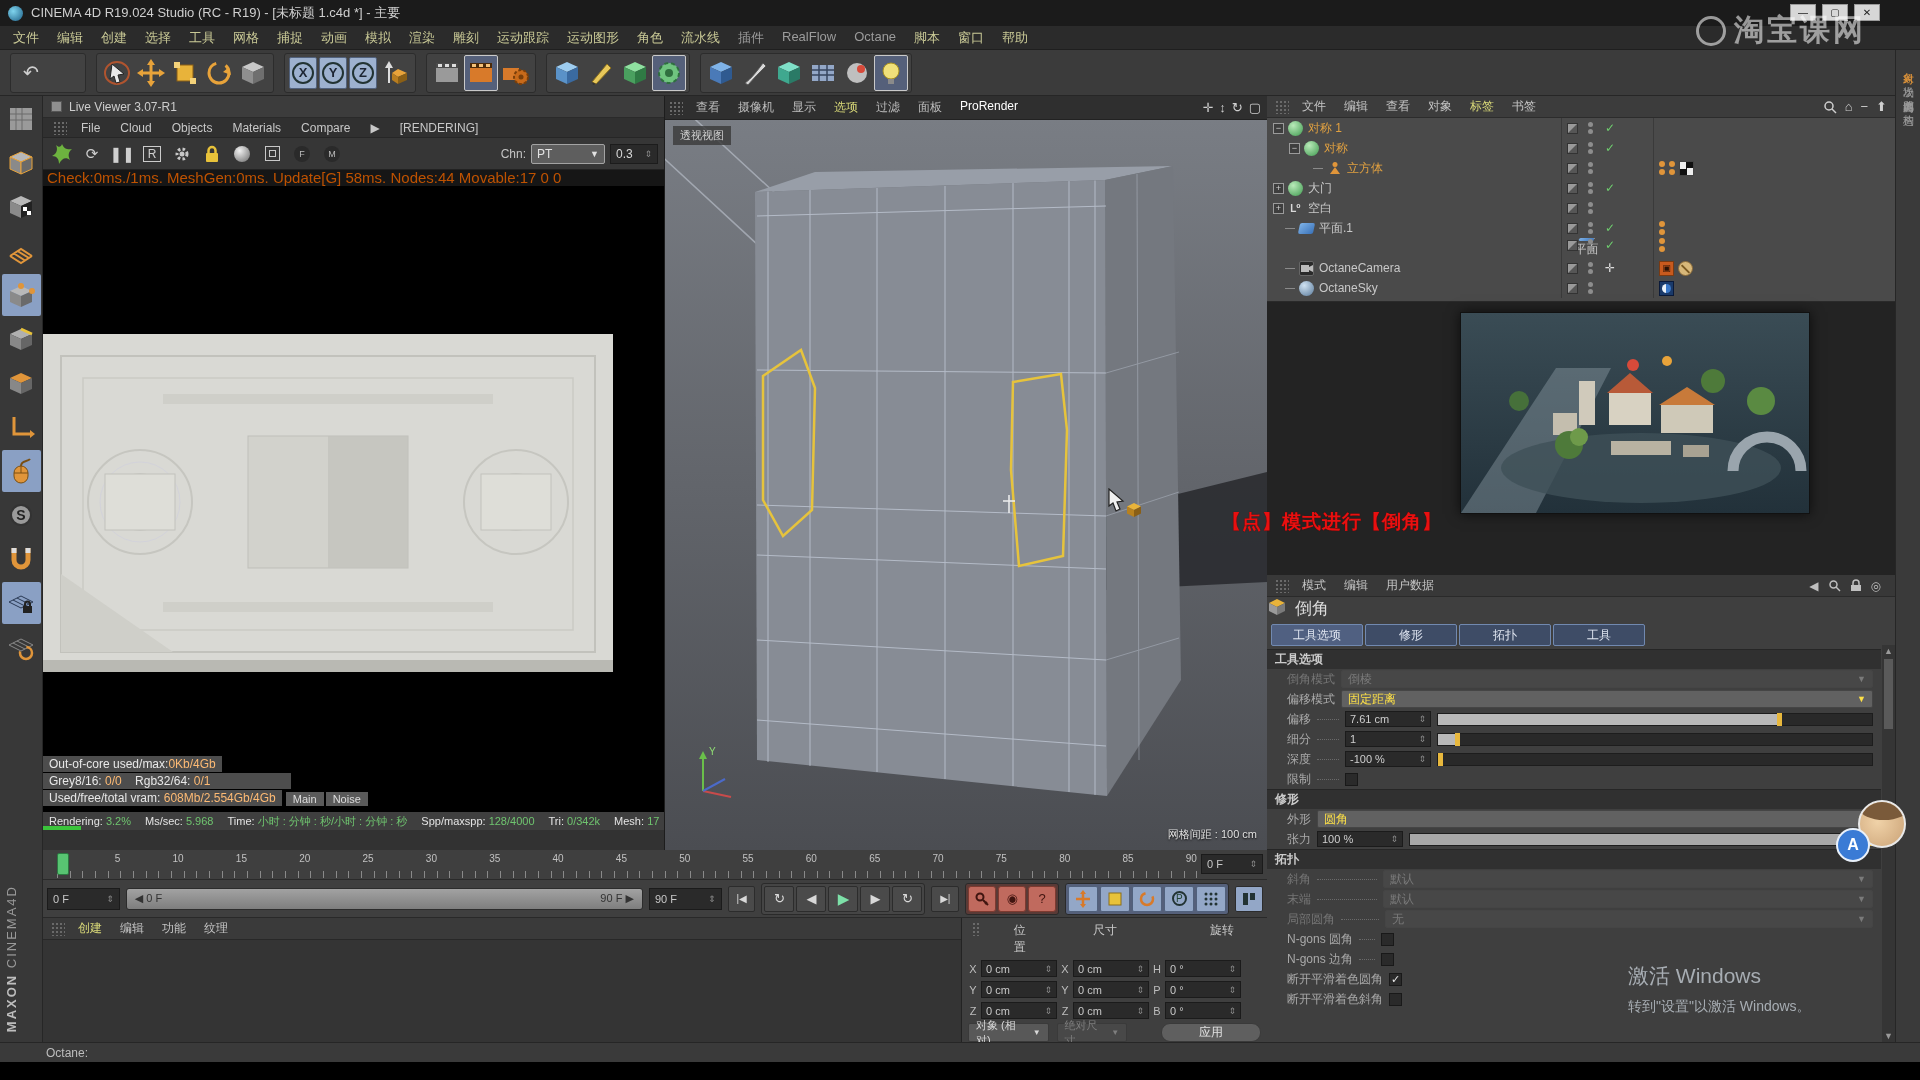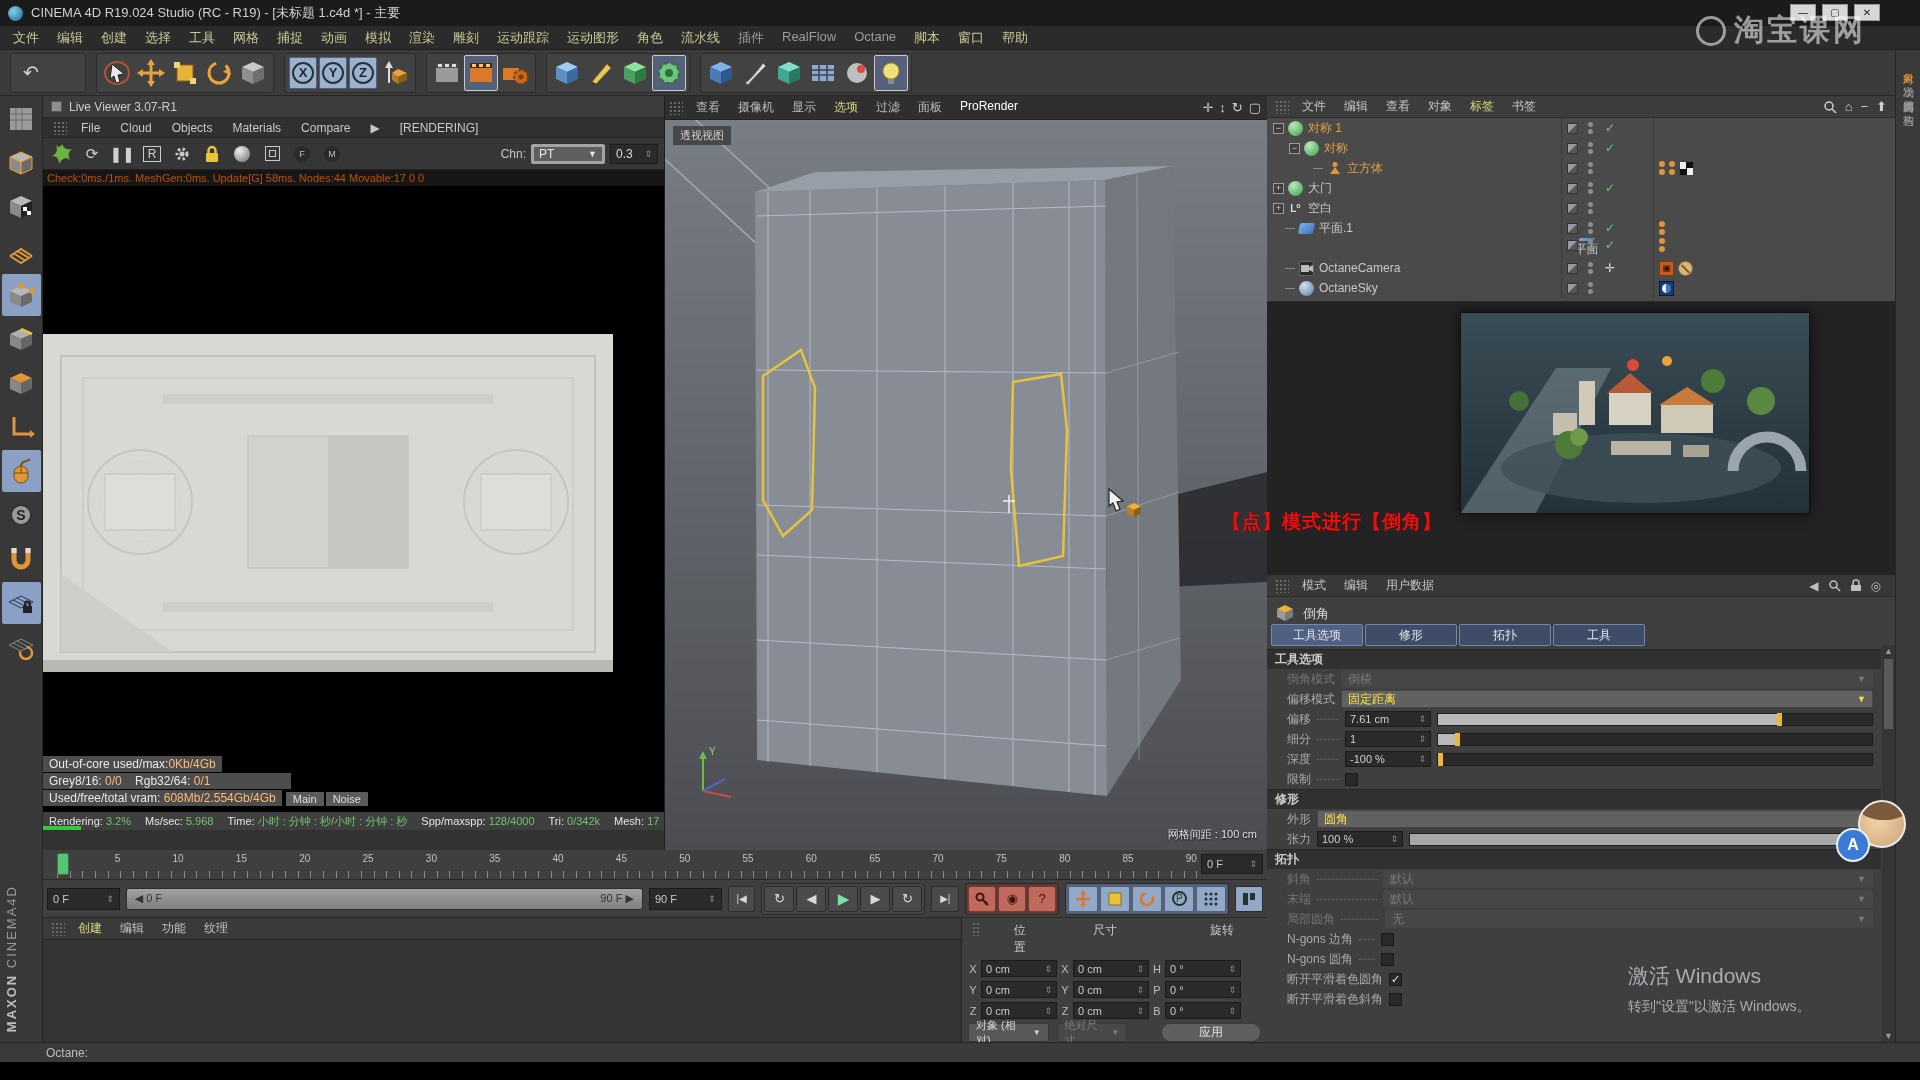--- a/index.html
+++ b/index.html
@@ -44,23 +44,23 @@
   
   .lv { position:absolute; left:43px; top:96px; width:622px; height:754px; background:#323232; border-right:1px solid #1d1d1d; }
   .lv-title { height:22px; background:#3c3c3c; display:flex; align-items:center; gap:7px; padding-left:8px; color:#cdcdcd; font-size:12px; border-bottom:1px solid #2a2a2a; }
   .panefold { width:11px; height:11px; background:#8f8f8f; border:1px solid #555; }
   .lv-menu { height:20px; background:#303030; display:flex; align-items:center; padding-left:6px; border-bottom:1px solid #262626; }
   .lv-menu .mitem { font-size:12px; color:#c8c8c8; padding:2px 10px; }
   .grip { width:14px; height:14px; background-image:radial-gradient(#6a6a6a 1px, transparent 1px); background-size:4px 4px; margin:0 4px; }
   .lv-tools { height:32px; background:#363636; display:flex; align-items:center; gap:4px; padding:0 6px; border-bottom:1px solid #222; }
   .lvt { width:26px; height:26px; display:flex; align-items:center; justify-content:center; font-size:15px; color:#cfcfcf; }
   .chnbox { margin-left:auto; display:flex; align-items:center; gap:5px; color:#c5c5c5; }
-  .selchip { background:#5e5e5e; border:3px solid #a3a3a3; border-radius:2px; height:20px; min-width:74px; display:flex; align-items:center; justify-content:space-between; padding:0 5px; color:#e2e2e2; }
+  .selchip { background:#5e5e5e; border:1px solid #a3a3a3; border-radius:2px; height:20px; min-width:74px; display:flex; align-items:center; justify-content:space-between; padding:0 5px; color:#e2e2e2; }
   .numchip { background:#2a2a2a; border:1px solid #1c1c1c; height:20px; min-width:48px; display:flex; align-items:center; justify-content:space-between; padding:0 5px; color:#d8d8d8; }
-  .lv-check { height:16px; background:#161616; color:#bf5200; font-size:11px; padding-left:4px; line-height:16px; white-space:nowrap; overflow:hidden; }
+  .lv-check { height:16px; background:#161616; color:#bf5200; font-size:15px; padding-left:4px; line-height:16px; white-space:nowrap; overflow:hidden; }
   .lv-black { position:relative; height:626px; background:#000; overflow:hidden; }
   .render-img { position:absolute; left:0; top:148px; width:570px; height:338px; background:#d9d9d4; }
   .lv-stats { position:absolute; left:0; bottom:6px; font-size:12px; }
   .statline { background:#4d4d4d; color:#e8e8e8; padding:1px 6px; margin-top:1px; display:inline-block; }
   .statline .gv { color:#fdba74; }
   .stat-tabs { display:inline-flex; gap:2px; margin-left:4px; vertical-align:bottom; }
   .stat-tab { background:#5a5a5a; color:#ddd; font-size:11px; padding:1px 7px; }
   .lv-footer { position:relative; height:18px; background:#3f3f3f; display:flex; gap:14px; align-items:center; padding-left:6px; font-size:11px; color:#e4e4e4; white-space:nowrap; overflow:hidden; }
   .lv-footer .gv { color:#6fc46f; }
   .lv-progress { position:absolute; left:0; bottom:0; width:38px; height:4px; background:#3bc43b; }
@@ -114,21 +114,21 @@
   .darkzone { position:absolute; left:1267px; top:302px; width:628px; height:273px; background:#232323; }
   .matpreview { position:absolute; left:193px; top:10px; width:350px; height:202px; border:1px solid #111; box-shadow:0 0 12px #000a; }
 
   .annotation { position:absolute; left:1222px; top:509px; color:#e81010; font-size:19px; font-weight:700; letter-spacing:1px; text-shadow:0 0 1px #600; z-index:40; }
 
   
   .am { position:absolute; left:1267px; top:575px; width:628px; height:467px; background:#3f3f3f; }
   .am-menu { height:22px; background:#383838; display:flex; align-items:center; padding-left:4px; border-bottom:1px solid #2a2a2a; }
   .am-menu .mitem { font-size:12px; color:#c4c4c4; padding:2px 9px; }
   .am-micons { margin-left:auto; display:flex; gap:9px; padding-right:14px; color:#bfbfbf; font-size:12px; align-items:center; }
-  .am-title { height:26px; display:flex; align-items:flex-end; gap:8px; padding-left:8px; color:#dcdcdc; font-size:13px; }
+  .am-title { height:26px; display:flex; align-items:flex-start; gap:8px; padding-left:0; color:#dcdcdc; font-size:17px; }
   .am-tabs { display:flex; gap:2px; padding:1px 4px 3px; }
   .am-tab { width:92px; height:22px; background:#3e4c66; border:1px solid #7189b0; color:#dfe5f0; font-size:12px; display:flex; align-items:center; justify-content:center; border-radius:2px; }
   .am-tab.sel { background:#506081; }
   .am-sec { height:20px; background:#303030; color:#cccccc; font-weight:700; font-size:12px; display:flex; align-items:center; padding-left:8px; border-top:1px solid #262626; margin-right:14px; }
   .arow { height:20px; display:flex; align-items:center; padding-left:20px; padding-right:22px; gap:6px; }
   .albl { color:#a9a9a9; font-size:12px; white-space:nowrap; }
   .arow.dis .albl { color:#757575; }
   .leader { flex:0 0 auto; border-bottom:1px dotted #6a6a6a; height:1px; }
   .afield { width:86px; height:16px; background:#2a2a2a; border:1px solid #1b1b1b; color:#cfcfcf; font-size:11px; display:flex; align-items:center; justify-content:space-between; padding:0 4px; }
   .spin { color:#8a8a8a; font-size:9px; }
@@ -1064,26 +1064,26 @@
     </div>
     <div class="arow dis">
       <span class="albl">局部圆角</span>
         <span class="leader" style="width:38px;"></span>
       <span class="adrop dis">
           <span>无</span>
           <span style="font-size:9px;">▼</span>
         </span>
     </div>
     <div class="arow">
-      <span class="albl">N-gons 边角</span>
+      <span class="albl">N-gons 圆角</span>
         <span class="leader" style="width:16px;"></span>
       <span class="acheck"></span>
     </div>
     <div class="arow">
-      <span class="albl">N-gons 圆角</span>
+      <span class="albl">N-gons 边角</span>
         <span class="leader" style="width:16px;"></span>
       <span class="acheck"></span>
     </div>
     <div class="arow">
       <span class="albl">断开平滑着色圆角</span>
       <span class="acheck">✓</span>
     </div>
     <div class="arow">
       <span class="albl">断开平滑着色斜角</span>
       <span class="acheck"></span>

